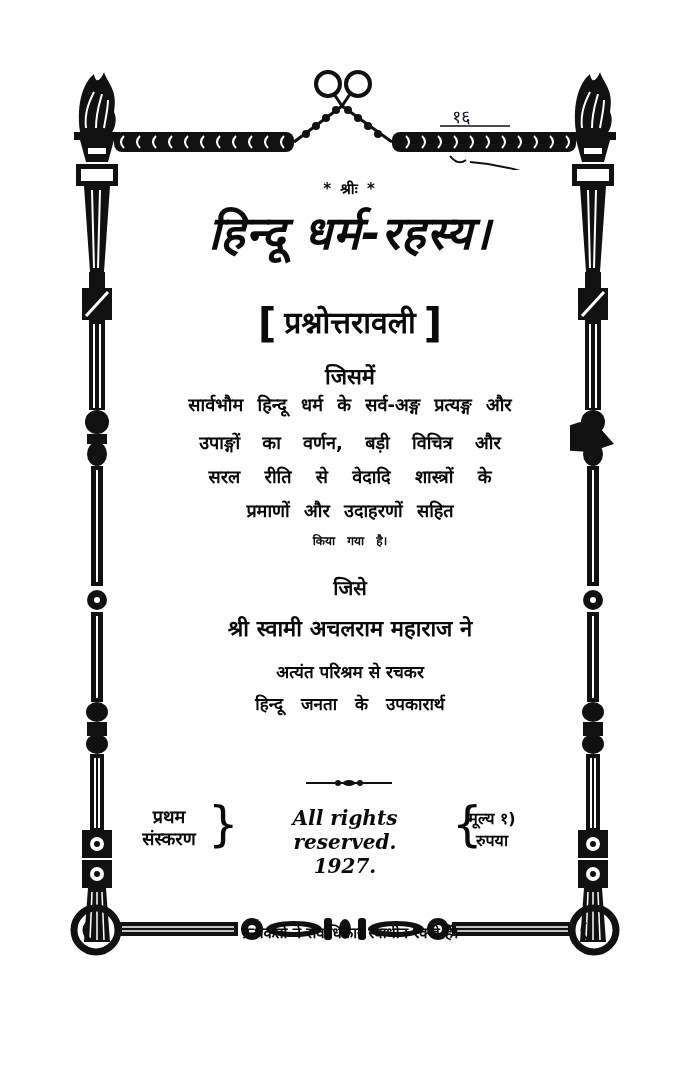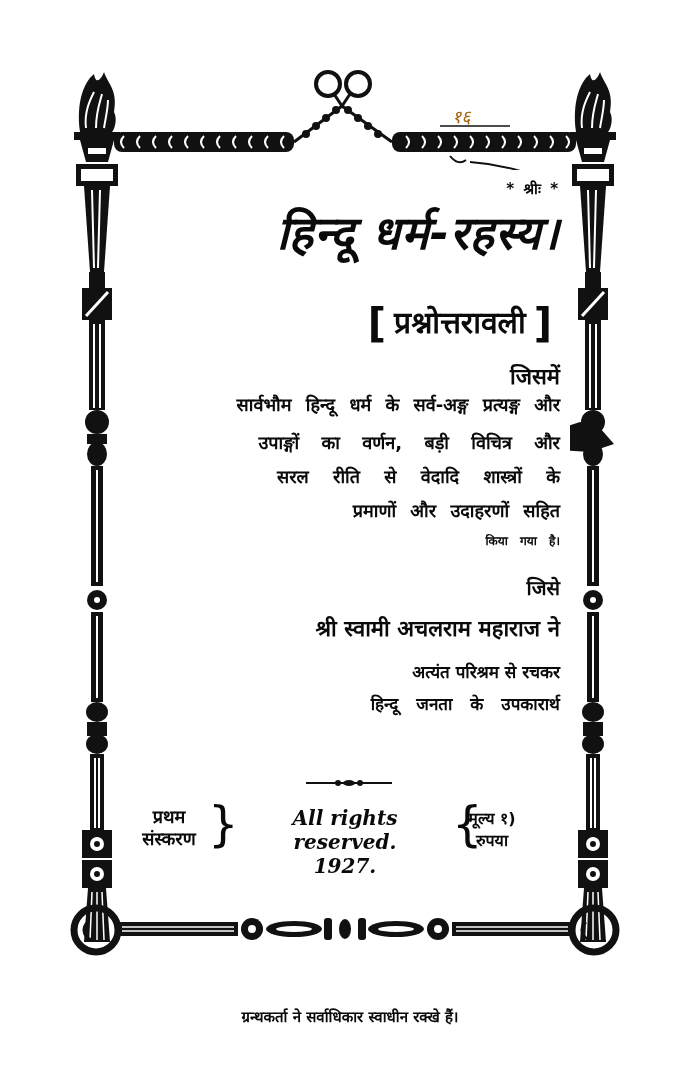--- a/index.html
+++ b/index.html
@@ -12,23 +12,23 @@
   .pillar.left { left: 74px; }
   .pillar.right { left: 570px; }
 
   
   .garland { position: absolute; left: 110px; top: 70px; width: 470px; height: 100px; }
 
   
   .bottom-bar { position: absolute; left: 66px; top: 900px; width: 558px; height: 70px; }
 
   .handwritten-num { position: absolute; left: 452px; top: 104px; font-size: 18px;
-      font-family: "DejaVu Sans", sans-serif; font-style: italic; color:#a16207; }
-
-  .center { position: absolute; left: 140px; width: 420px; text-align: right; }
+      font-family: "DejaVu Sans", sans-serif; color:#0f172a; }
+
+  .center { position: absolute; left: 140px; width: 420px; text-align: center; }
 
   .invocation { top: 178px; font-size: 15px; font-weight: bold; letter-spacing: 2px; }
   .title { top: 200px; font-size: 46px; font-weight: bold; font-style: italic; letter-spacing: 1px; }
   .subtitle { top: 300px; font-size: 30px; font-weight: bold; }
   .subtitle .bracket { font-weight: bold; font-size: 40px; vertical-align: -4px; padding: 0 8px; }
   .jisme { top: 360px; font-size: 22px; font-weight: bold; }
   .body-line { font-size: 18px; font-weight: bold; word-spacing: 8px; }
   .bl1 { top: 392px; }
   .bl2 { top: 430px; word-spacing: 16px; }
   .bl3 { top: 464px; word-spacing: 18px; }
@@ -45,21 +45,21 @@
   .edition { position: absolute; left: 124px; top: 806px; width: 90px; font-size: 18px;
              font-weight: bold; text-align: center; line-height: 22px; }
   .brace-l { position: absolute; left: 208px; top: 800px; font-size: 48px; line-height: 48px; font-weight: normal; }
   .rights { position: absolute; left: 240px; top: 806px; width: 210px; text-align: center;
             font-family: "DejaVu Serif", serif; font-style: italic; font-weight: bold;
             font-size: 20px; line-height: 24px; }
   .brace-r { position: absolute; left: 452px; top: 800px; font-size: 48px; line-height: 48px; }
   .price { position: absolute; left: 452px; top: 808px; width: 80px; font-size: 16px; font-weight: bold;
            line-height: 22px; text-align: center; }
 
-  .footer { position: absolute; left: 120px; top: 1006px; width: 460px; text-align: center;
+  .footer { position: absolute; left: 120px; top: 922px; width: 460px; text-align: center;
             font-size: 15px; font-weight: bold; }
 </style>
 </head>
 <body>
 
 <div class="page">
 
   <svg class="pillar left" viewBox="0 0 46 880">
 
     <path d="M6 60 C2 30 10 10 20 2 C22 14 28 6 30 0 C34 12 44 18 40 40 C44 48 40 58 38 60 Z" fill="#111"></path>

